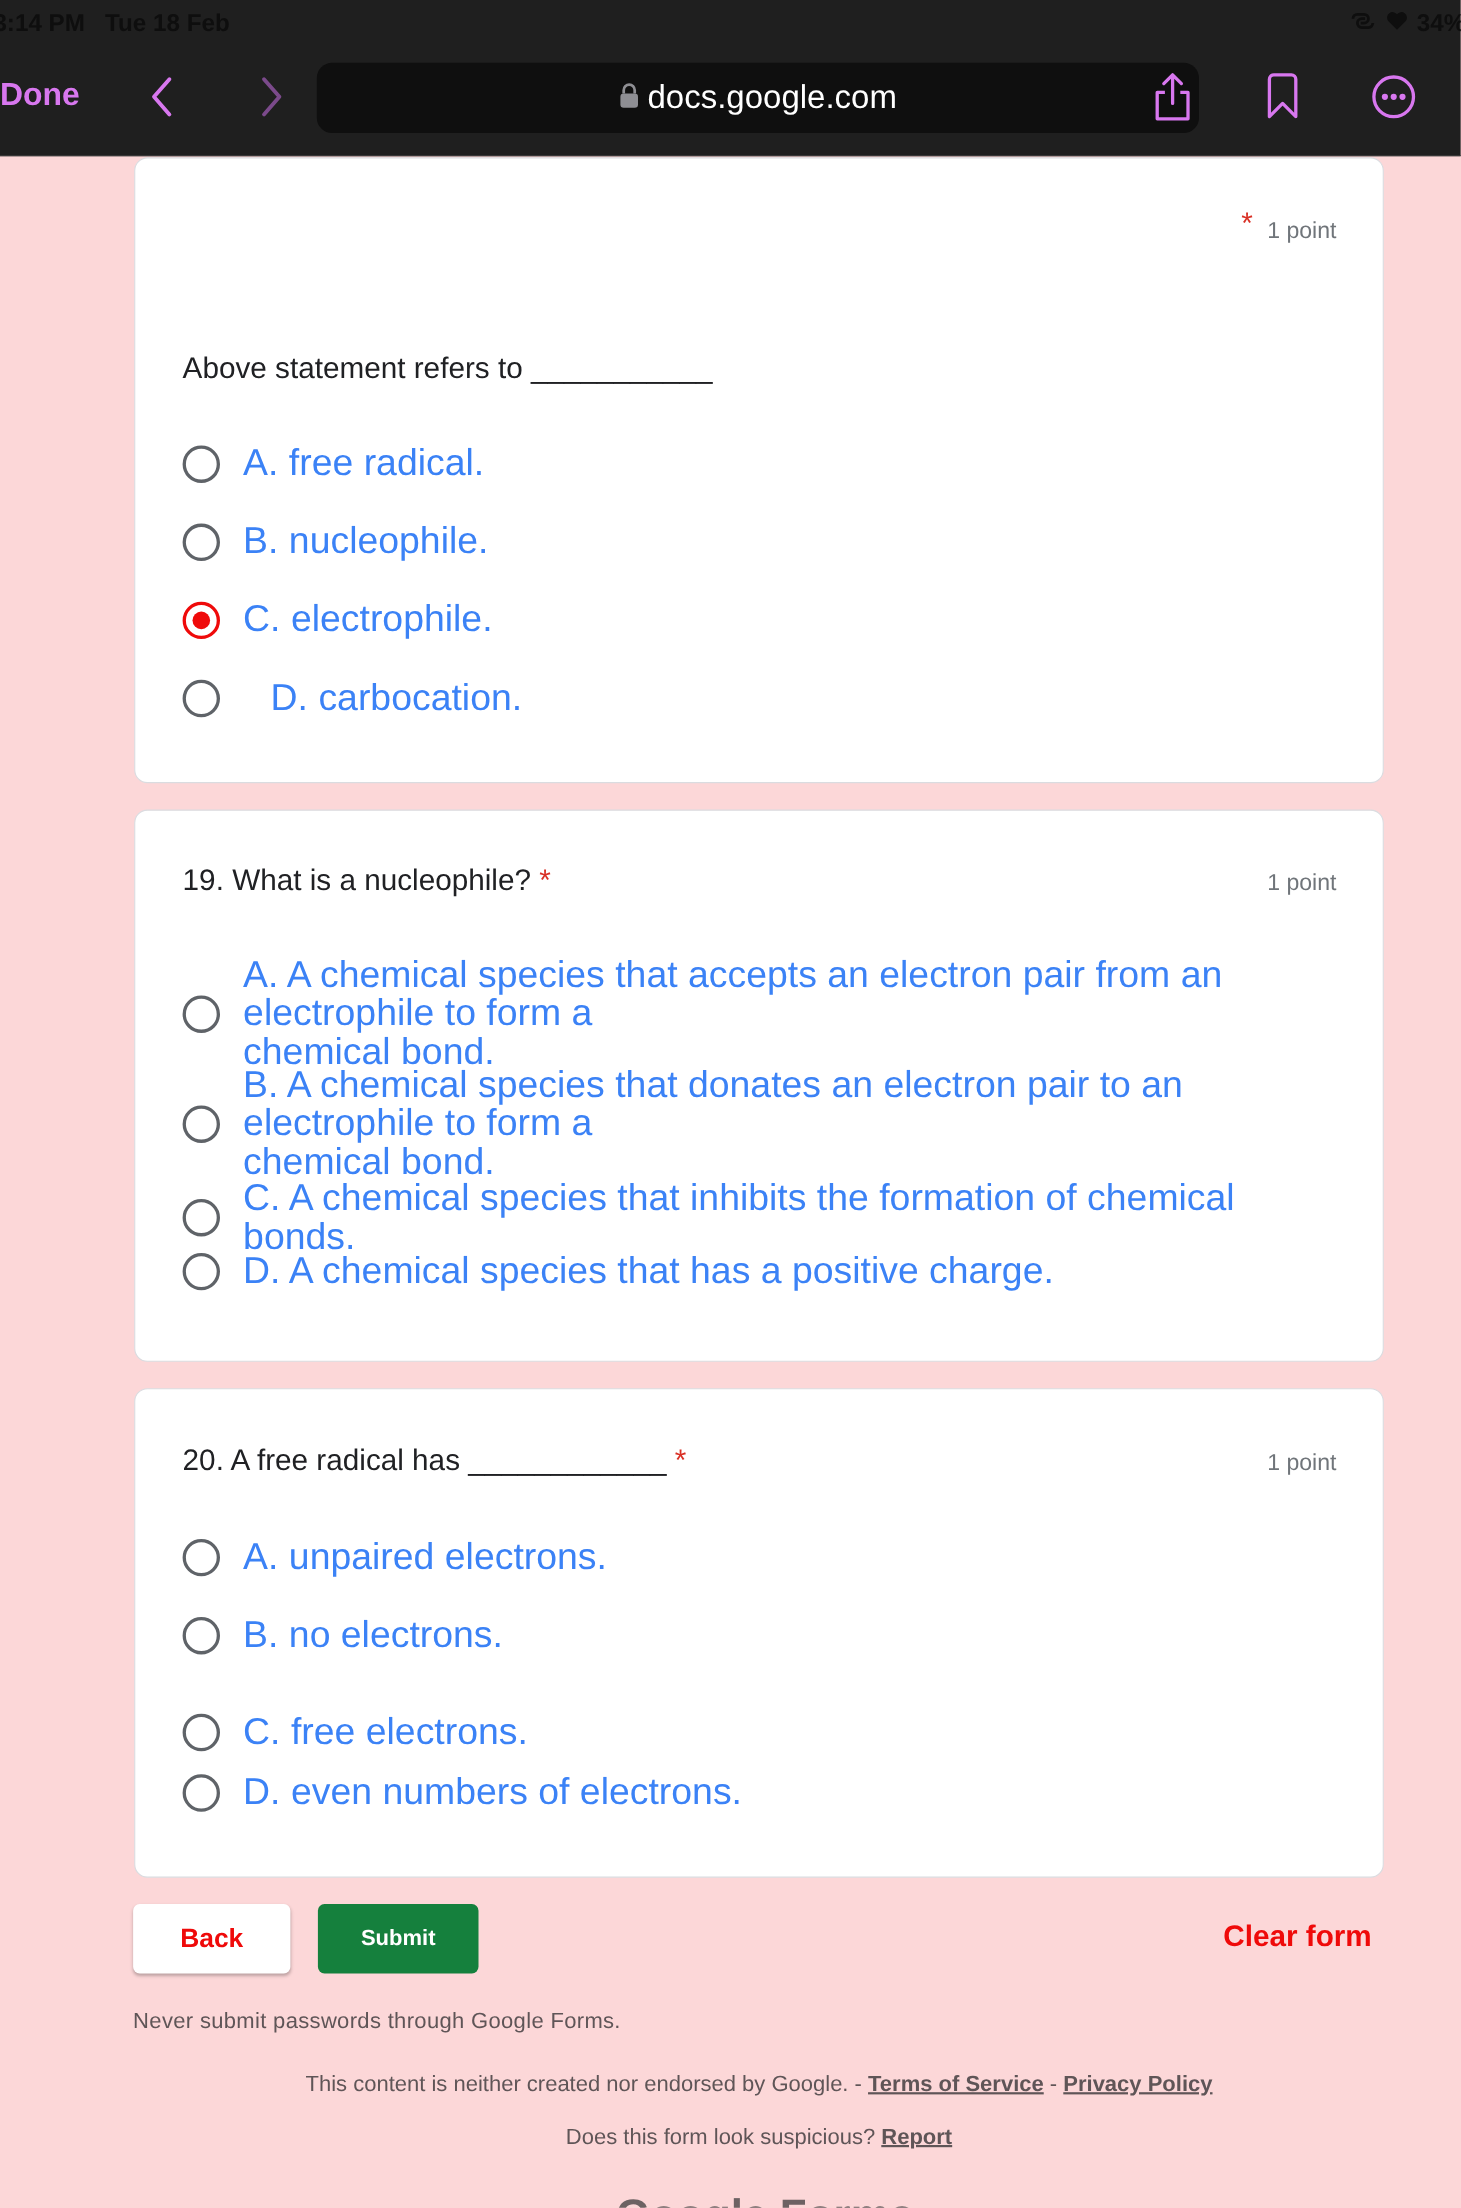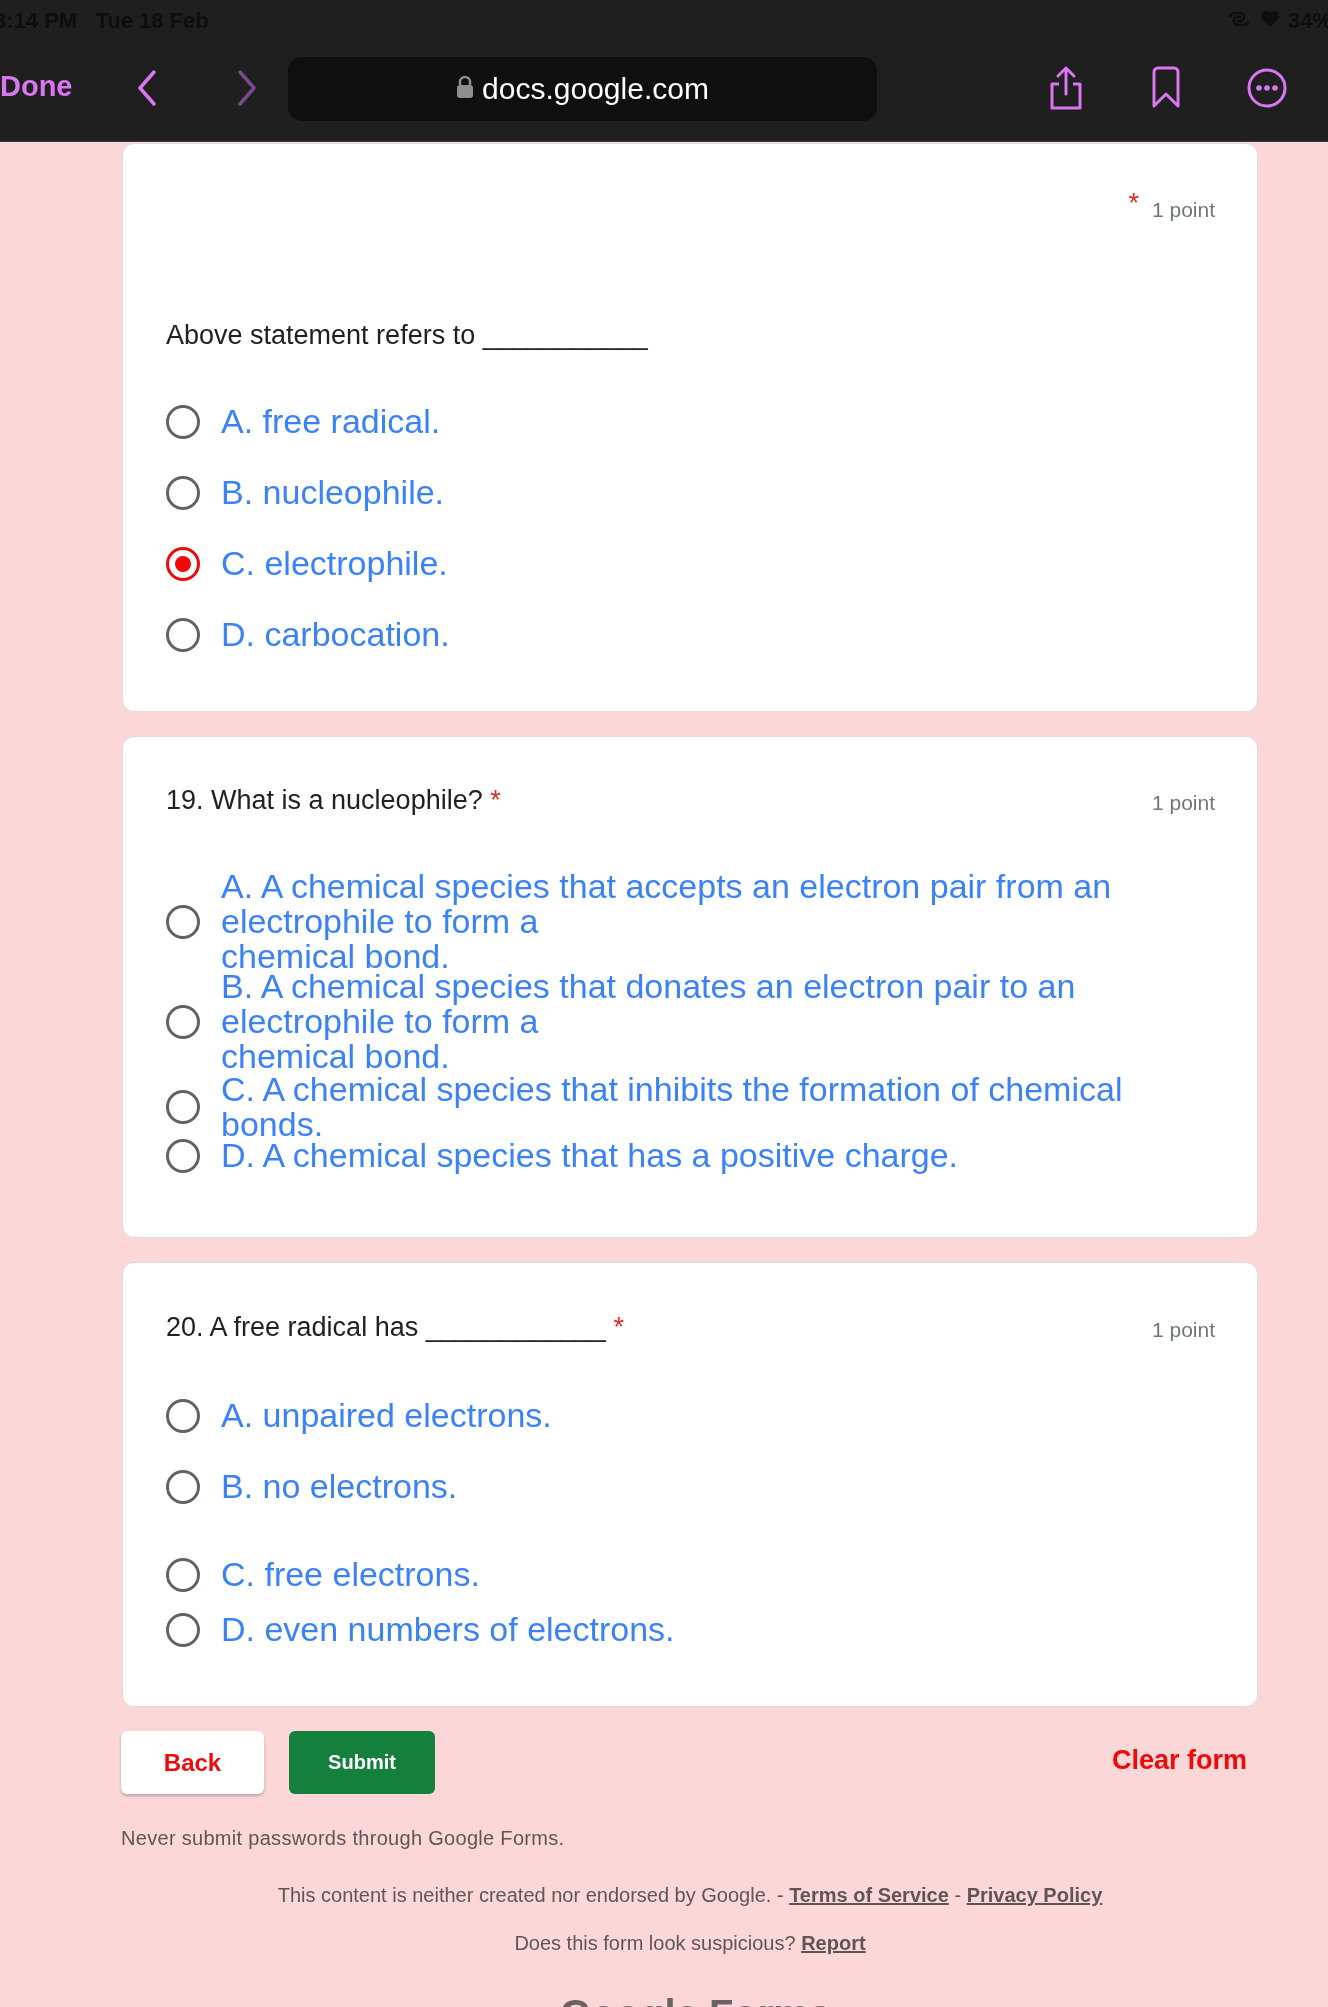--- a/index.html
+++ b/index.html
@@ -6,21 +6,21 @@
   html, body { width: 1328px; height: 2007px; overflow: hidden; }
   body { background: #fcd7d8; font-family: "Liberation Sans", sans-serif; position: relative; color: #202124; }
 
   .statusbar { position: absolute; left: 0; top: 0; width: 1328px; height: 40px; background: #1f1f1f; }
   .status-time { position: absolute; left: -6px; top: 8px; font-size: 22px; font-weight: bold; color: #0e0e0e; }
   .status-right { position: absolute; right: -4px; top: 8px; font-size: 22px; font-weight: bold; color: #0e0e0e; display: flex; align-items: center; gap: 8px; }
   .toolbar { position: absolute; left: 0; top: 40px; width: 1328px; height: 102px; background: #1f1f1f; border-bottom: 1px solid #3a3a3a; padding-left: 40px; }
   .done-btn { position: absolute; left: 0; top: 30px; font-size: 29px; font-weight: bold; color: #d877ef; }
   .nav-back { position: absolute; left: 132px; top: 28px; width: 32px; height: 40px; }
   .nav-fwd { position: absolute; left: 230px; top: 28px; width: 32px; height: 40px; }
-  .urlbar { position: absolute; left: 288px; top: 17px; width: 589px; height: 64px; background: #0f0f0f; border-radius: 14px; display: flex; align-items: center; justify-content: center; gap: 8px; }
+  .urlbar { position: absolute; left: 288px; top: 17px; width: 802px; height: 64px; background: #0f0f0f; border-radius: 14px; display: flex; align-items: center; justify-content: center; gap: 8px; }
   .url-text { color: #ffffff; font-size: 30px; }
   .tb-icon { position: absolute; top: 24px; width: 44px; height: 48px; }
 
   .card { position: absolute; left: 122px; width: 1136px; background: #fff; border-radius: 12px; border: 1px solid #dadce0; }
   .q-title { position: absolute; left: 43px; font-size: 27px; line-height: 42px; color: #202124; }
   .q-title i { font-style: italic; }
   .req { color: #d93025; }
   .points { position: absolute; right: 42px; font-size: 21px; color: #70757a; }
   .req-star { position: absolute; font-size: 27px; color: #d93025; }
   .option { position: absolute; left: 43px; display: flex; align-items: center; width: 1040px; }
@@ -112,21 +112,21 @@
     <span class="opt-label">A. free radical.</span>
   </div>
   <div class="option" style="top:331px;">
     <span class="radio"></span>
     <span class="opt-label">B. nucleophile.</span>
   </div>
   <div class="option" style="top:402px;">
     <span class="radio checked"></span>
     <span class="opt-label">C. electrophile.</span>
   </div>
-  <div class="option" style="top:473px;">
+  <div class="option" style="top:473px;gap:25px;">
     <span class="radio"></span>
     <span class="opt-label">D. carbocation.</span>
   </div>
 </div>
 
 <div class="card" style="top:736px; height:502px;">
   <div class="q-title" style="top:42px;">
     <span>19. What is a nucleophile?</span> <span class="req">*</span>
   </div>
   <span class="points" style="top:54px;">1 point</span>

